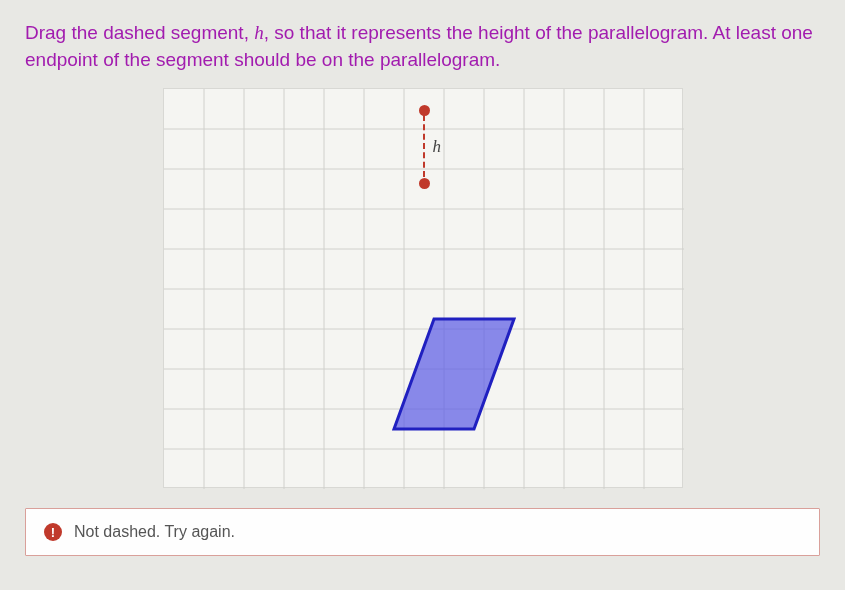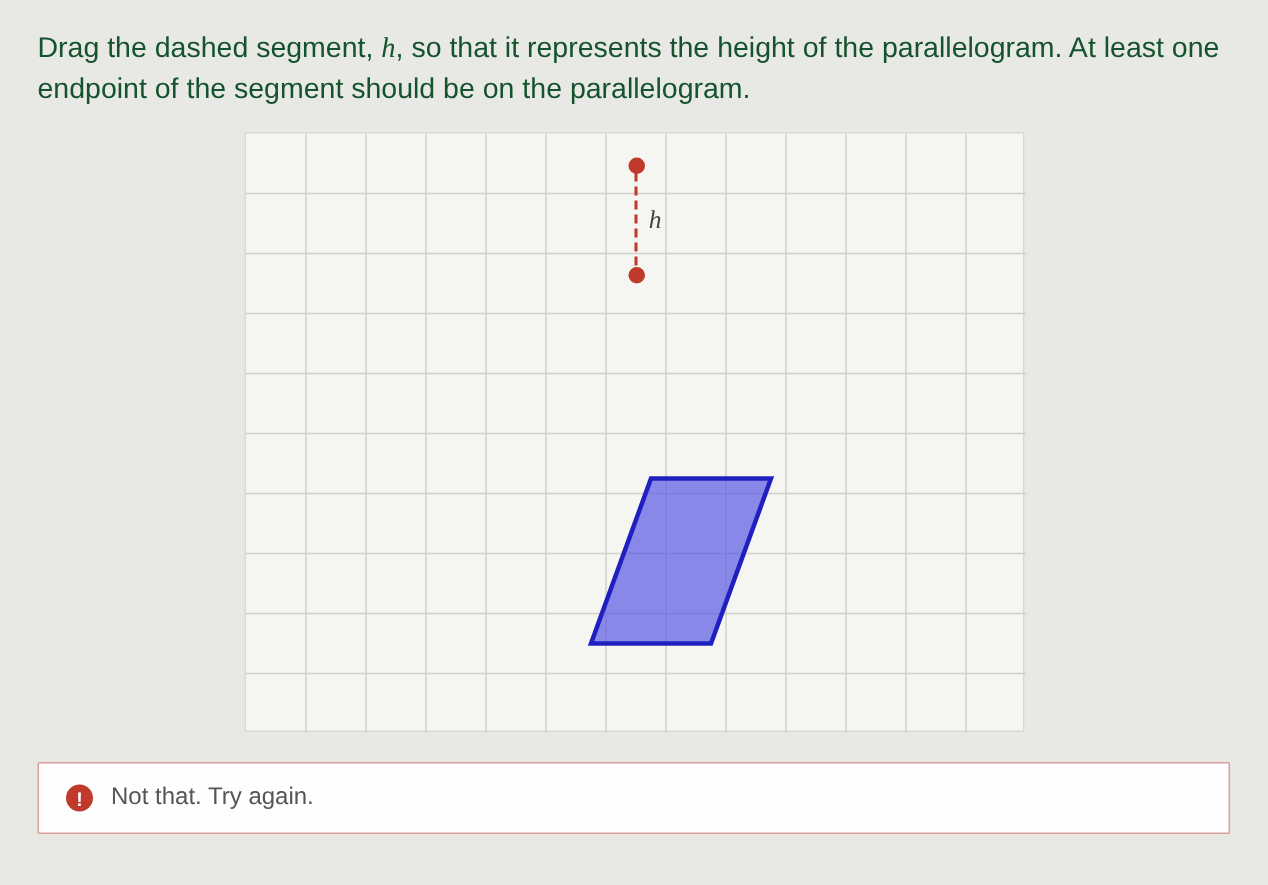--- a/index.html
+++ b/index.html
@@ -8,21 +8,21 @@
     height: 590px;
     background: #e8e8e4;
     font-family: -apple-system, BlinkMacSystemFont, "Segoe UI", Arial, sans-serif;
     padding: 20px 25px;
     color: #333;
     overflow: hidden;
   }
   .instruction {
     font-size: 19px;
     line-height: 1.4;
-    color: #14532d;
+    color: #a21caf;
     margin-bottom: 15px;
   }
   .instruction .var {
     font-style: italic;
     font-family: "Times New Roman", serif;
   }
   .grid-area {
     width: 520px;
     height: 400px;
     margin: 0 auto 20px auto;
@@ -145,14 +145,14 @@
 
   <svg class="parallelogram" width="150" height="130">
     <polygon points="45,5 125,5 85,115 5,115" fill="#5a5ae6" fill-opacity="0.7" stroke="#2020c0" stroke-width="3"></polygon>
   </svg>
 </div>
 
 <div class="feedback-box">
   <div class="error-icon">
     <span>!</span>
   </div>
-  <div class="feedback-text">Not that. Try again.</div>
+  <div class="feedback-text">Not dashed. Try again.</div>
 </div>
 
 </body></html>

